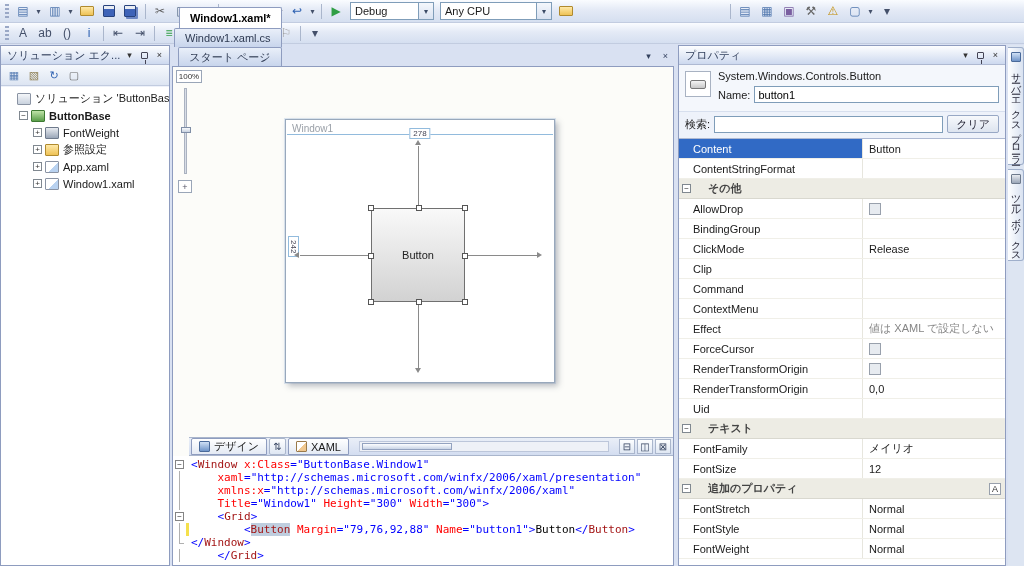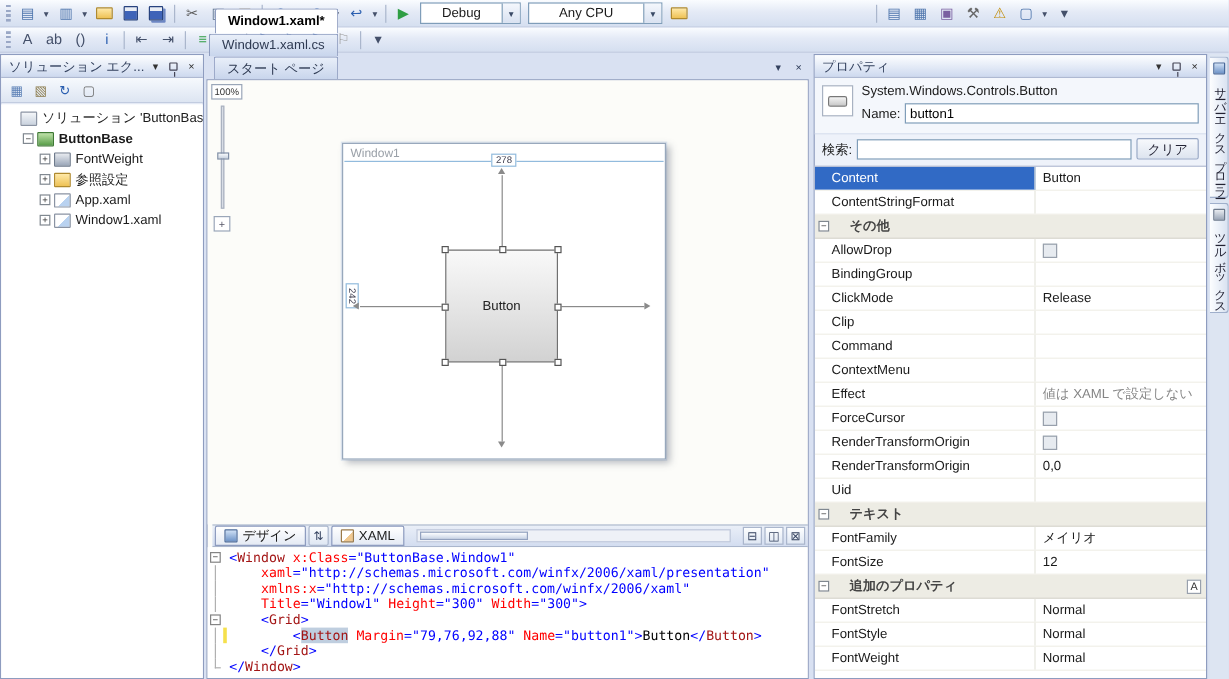--- a/index.html
+++ b/index.html
@@ -30,21 +30,21 @@
   .chip { display:inline-block; }
   .chip-folder { width:14px; height:10px; background:linear-gradient(#ffe9a8,#eec256); border:1px solid #b08a2e; border-radius:1px; }
   .chip-folder2 { width:14px; height:10px; background:linear-gradient(#ffe9a8,#eec256); border:1px solid #b08a2e; border-radius:1px; }
   .chip-floppy { width:12px; height:12px; background:linear-gradient(#e9edf4 0 3px,#3e63b8 3px); border:1px solid #27427e; border-radius:1px; }
   .chip-floppy2 { width:12px; height:12px; background:linear-gradient(#e9edf4 0 3px,#3e63b8 3px); border:1px solid #27427e; border-radius:1px;
     box-shadow:2px 2px 0 #6d87c4; margin-right:2px; }
   .tb-combo {
     height:18px; background:#fff; border:1px solid #7f9db9; display:inline-flex;
     align-items:center; margin:0 3px; font-size:11px;
   }
-  .combo-label { flex:1; padding:0 4px; white-space:nowrap; overflow:hidden;text-align:center; }
+  .combo-label { flex:1; padding:0 4px; white-space:nowrap; overflow:hidden; }
   .combo-arrow { width:15px; height:100%; border-left:1px solid #7f9db9; font-size:8px; color:#3a4a66;
     display:inline-flex; align-items:center; justify-content:center;
     background:linear-gradient(#f4f7fc,#d9e2f1); }
 
   
   .panel { position:absolute; top:45px; height:521px; background:#eef2fa; border:1px solid #8e9cbf; }
   .ptitle {
     height:19px; display:flex; align-items:center; padding:0 2px 0 6px;
     background:linear-gradient(#fdfeff,#cdd9ef); border-bottom:1px solid #aeb9d2;
     font-size:11px; color:#33415e;
@@ -118,21 +118,21 @@
   .ah-right { border-top:3px solid transparent; border-bottom:3px solid transparent; border-left:5px solid #8a8a8a; }
   .dbutton {
     position:absolute; left:85px; top:88px; width:94px; height:94px;
     background:linear-gradient(#f9f9f9,#d2d2d2); border:1px solid #707070; border-radius:2px;
     display:flex; align-items:center; justify-content:center; font-size:11px; color:#222;
   }
   .hdl { position:absolute; width:6px; height:6px; background:#fff; border:1px solid #555; }
 
   
   .splitbar {
-    position:absolute; left:4px; right:0; top:370px; height:19px; display:flex; align-items:center;
+    position:absolute; left:16px; right:0; top:370px; height:19px; display:flex; align-items:center;
     background:linear-gradient(#eaeff8,#d3ddf0); border-top:1px solid #aab6cc; border-bottom:1px solid #aab6cc;
     padding:0 2px;
   }
   .vtab { height:17px; display:inline-flex; align-items:center; padding:0 7px; font-size:11px;
     background:linear-gradient(#ffffff,#e4eaf4); border:1px solid #8e9cbf; border-radius:2px 2px 0 0; margin-right:2px; }
   .vtab-ico { width:11px; height:11px; margin-right:4px; border-radius:1px; }
   .design-chip { background:linear-gradient(#cfe0f5,#6f94c8); border:1px solid #4a6a9a; }
   .xaml-chip { background:linear-gradient(135deg,#fff 55%,#f0c890 55%); border:1px solid #9a7a4a; }
   .swapbtn { width:17px; height:17px; display:inline-flex; align-items:center; justify-content:center;
     font-size:10px; color:#33415e; border:1px solid #aab6cc; border-radius:2px; background:linear-gradient(#fdfeff,#dfe7f3); margin-right:2px; }
@@ -423,28 +423,28 @@
             </span>
             <span class="chg"></span>
             <span class="ltext"><span class="tk-s">    </span><span class="tk-d">&lt;</span><span class="tk-e">Grid</span><span class="tk-d">&gt;</span></span>
           </div>
           <div class="code-line">
             <span class="gutter gut-v"></span>
             <span class="chg on"></span>
             <span class="ltext"><span class="tk-s">        </span><span class="tk-d">&lt;</span><span class="tk-h">Button</span><span class="tk-s"> </span><span class="tk-a">Margin</span><span class="tk-d">=</span><span class="tk-v">"79,76,92,88"</span><span class="tk-s"> </span><span class="tk-a">Name</span><span class="tk-d">=</span><span class="tk-v">"button1"</span><span class="tk-d">&gt;</span><span class="tk-t">Button</span><span class="tk-d">&lt;/</span><span class="tk-e">Button</span><span class="tk-d">&gt;</span></span>
           </div>
           <div class="code-line">
+            <span class="gutter gut-e"></span>
+            <span class="chg"></span>
+            <span class="ltext"><span class="tk-d">&lt;/</span><span class="tk-e">Window</span><span class="tk-d">&gt;</span></span>
+          </div>
+          <div class="code-line">
             <span class="gutter gut-v"></span>
             <span class="chg"></span>
             <span class="ltext"><span class="tk-s">    </span><span class="tk-d">&lt;/</span><span class="tk-e">Grid</span><span class="tk-d">&gt;</span></span>
-          </div>
-          <div class="code-line">
-            <span class="gutter gut-e"></span>
-            <span class="chg"></span>
-            <span class="ltext"><span class="tk-d">&lt;/</span><span class="tk-e">Window</span><span class="tk-d">&gt;</span></span>
           </div>
         </div>
     </div>
   </div>
 </div>
 
 <div id="props" class="panel">
   <div class="ptitle">
     <span class="ptitle-text">プロパティ</span>
     <span class="tbtn">▾</span>

